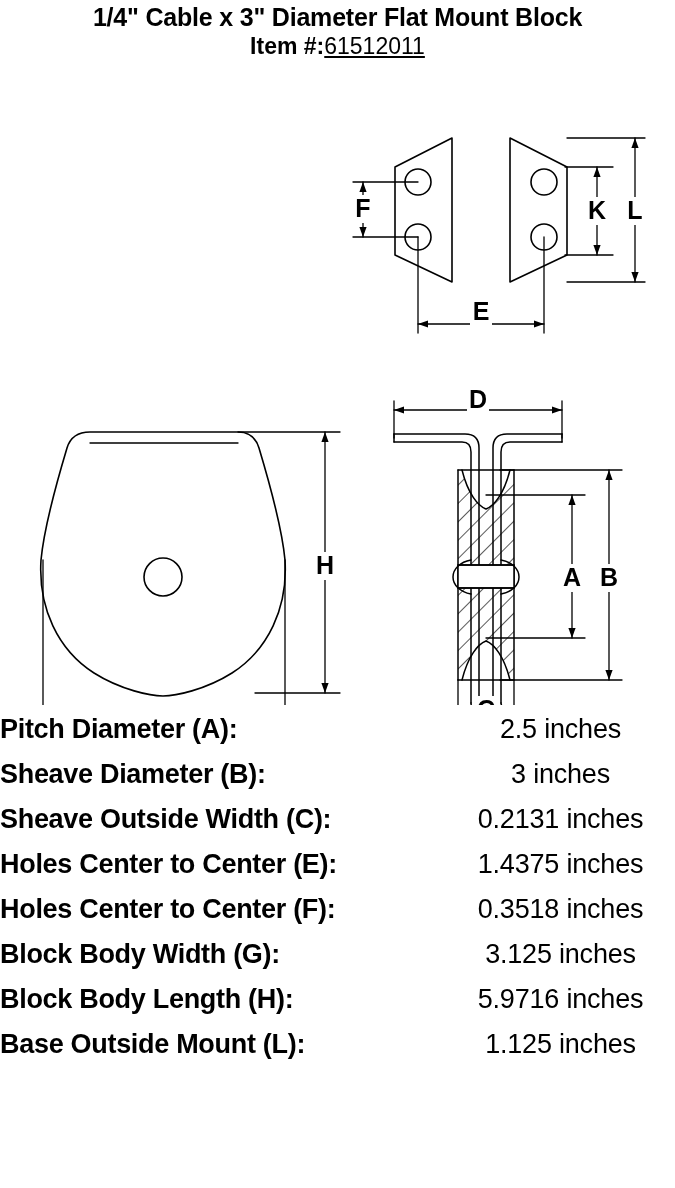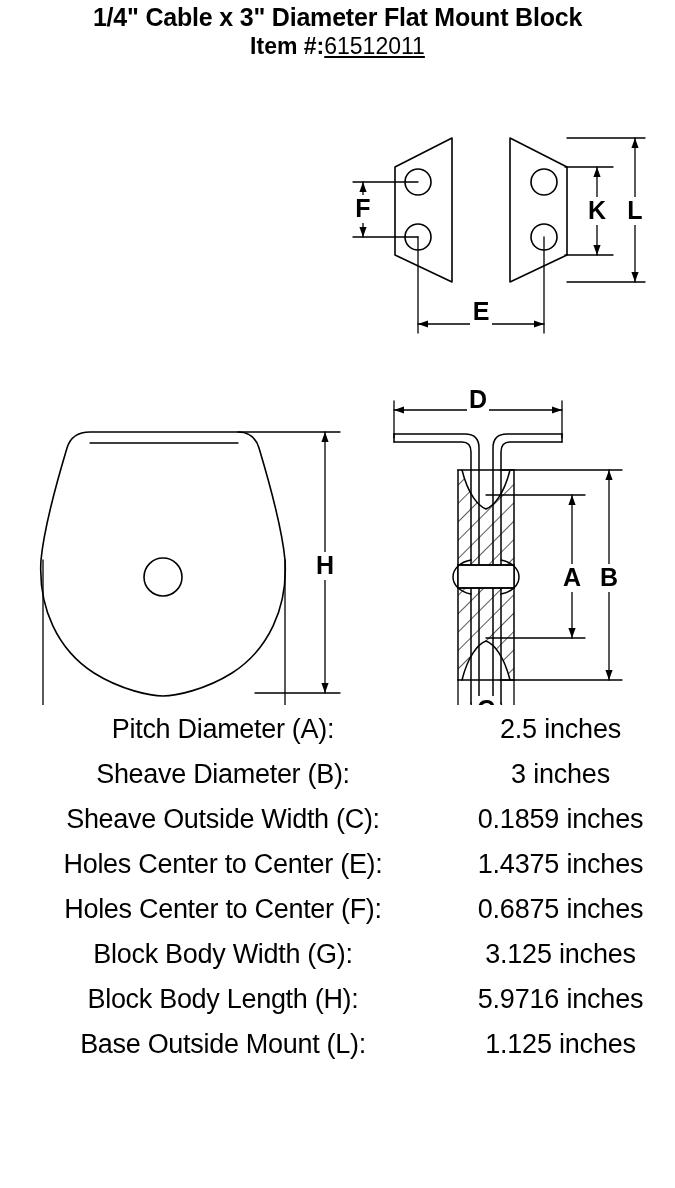--- a/index.html
+++ b/index.html
@@ -63,22 +63,22 @@
     margin-top: 2px;
   }
   .spec-table td {
     padding: 0;
     vertical-align: baseline;
     line-height: 45px;
     height: 45px;
     white-space: nowrap;
   }
   .spec-label {
-    text-align: center;
-    font-weight: normal;
+    text-align: left;
+    font-weight: bold;
     font-size: 27px;
     width: 446px;
     padding-right: 0;
     letter-spacing: -0.3px;
   }
   .spec-value {
     text-align: center;
     font-weight: normal;
     font-size: 27px;
     padding-left: 14px;
@@ -332,29 +332,29 @@
       <tr>
         <td class="spec-label">Pitch Diameter (A):</td>
         <td class="spec-value">2.5 inches</td>
       </tr>
       <tr>
         <td class="spec-label">Sheave Diameter (B):</td>
         <td class="spec-value">3 inches</td>
       </tr>
       <tr>
         <td class="spec-label">Sheave Outside Width (C):</td>
-        <td class="spec-value">0.1859 inches</td>
+        <td class="spec-value">0.2131 inches</td>
       </tr>
       <tr>
         <td class="spec-label">Holes Center to Center (E):</td>
         <td class="spec-value">1.4375 inches</td>
       </tr>
       <tr>
         <td class="spec-label">Holes Center to Center (F):</td>
-        <td class="spec-value">0.6875 inches</td>
+        <td class="spec-value">0.3518 inches</td>
       </tr>
       <tr>
         <td class="spec-label">Block Body Width (G):</td>
         <td class="spec-value">3.125 inches</td>
       </tr>
       <tr>
         <td class="spec-label">Block Body Length (H):</td>
         <td class="spec-value">5.9716 inches</td>
       </tr>
       <tr>

